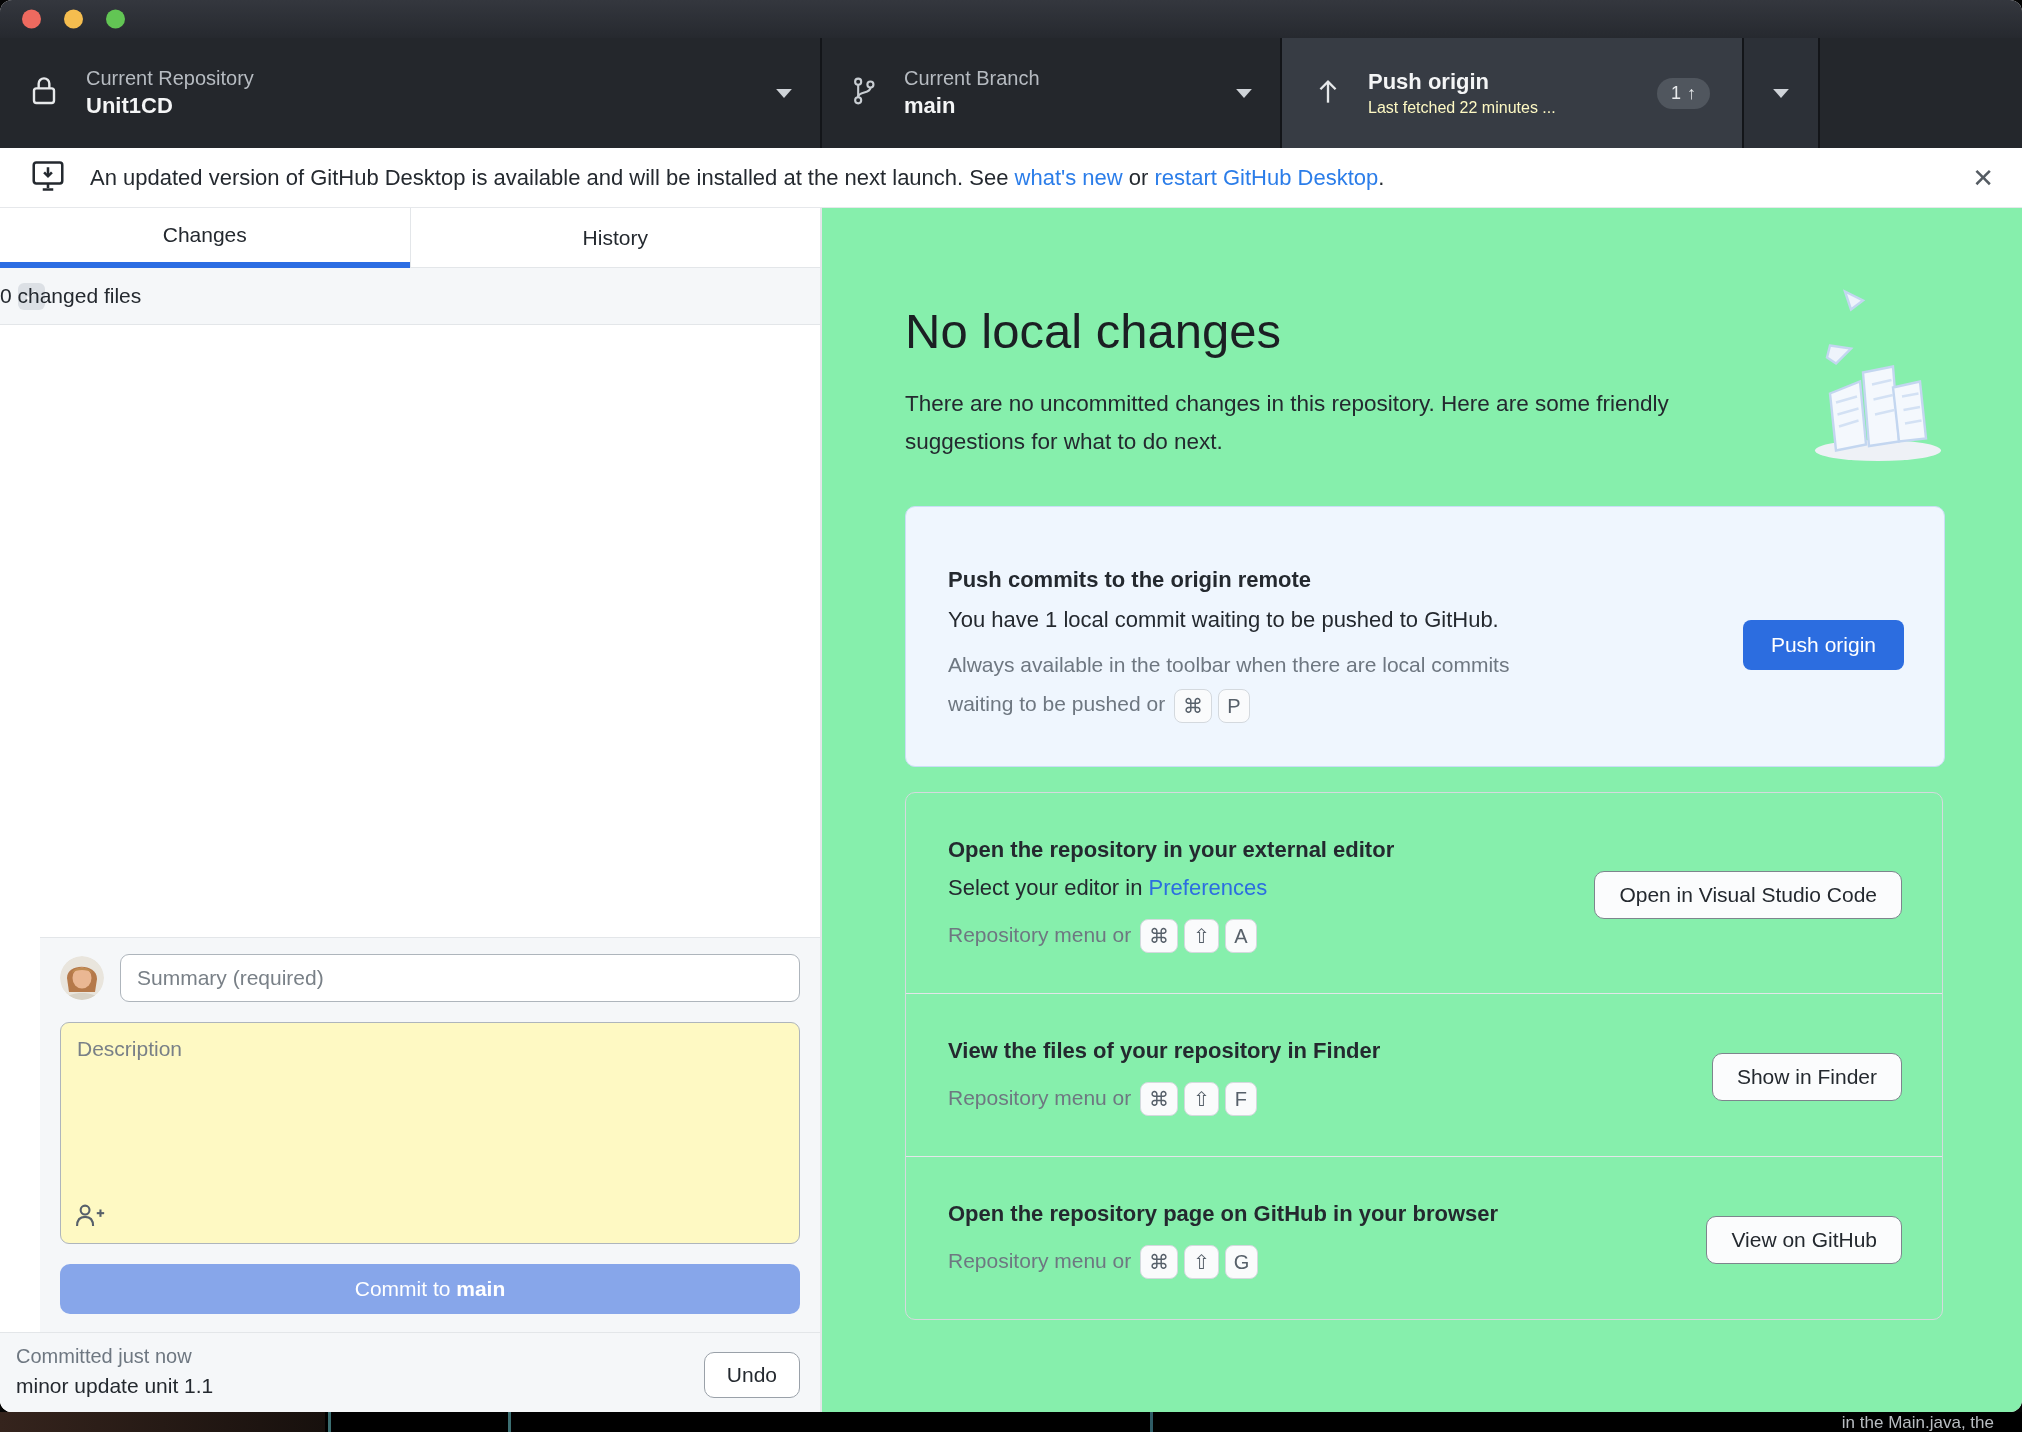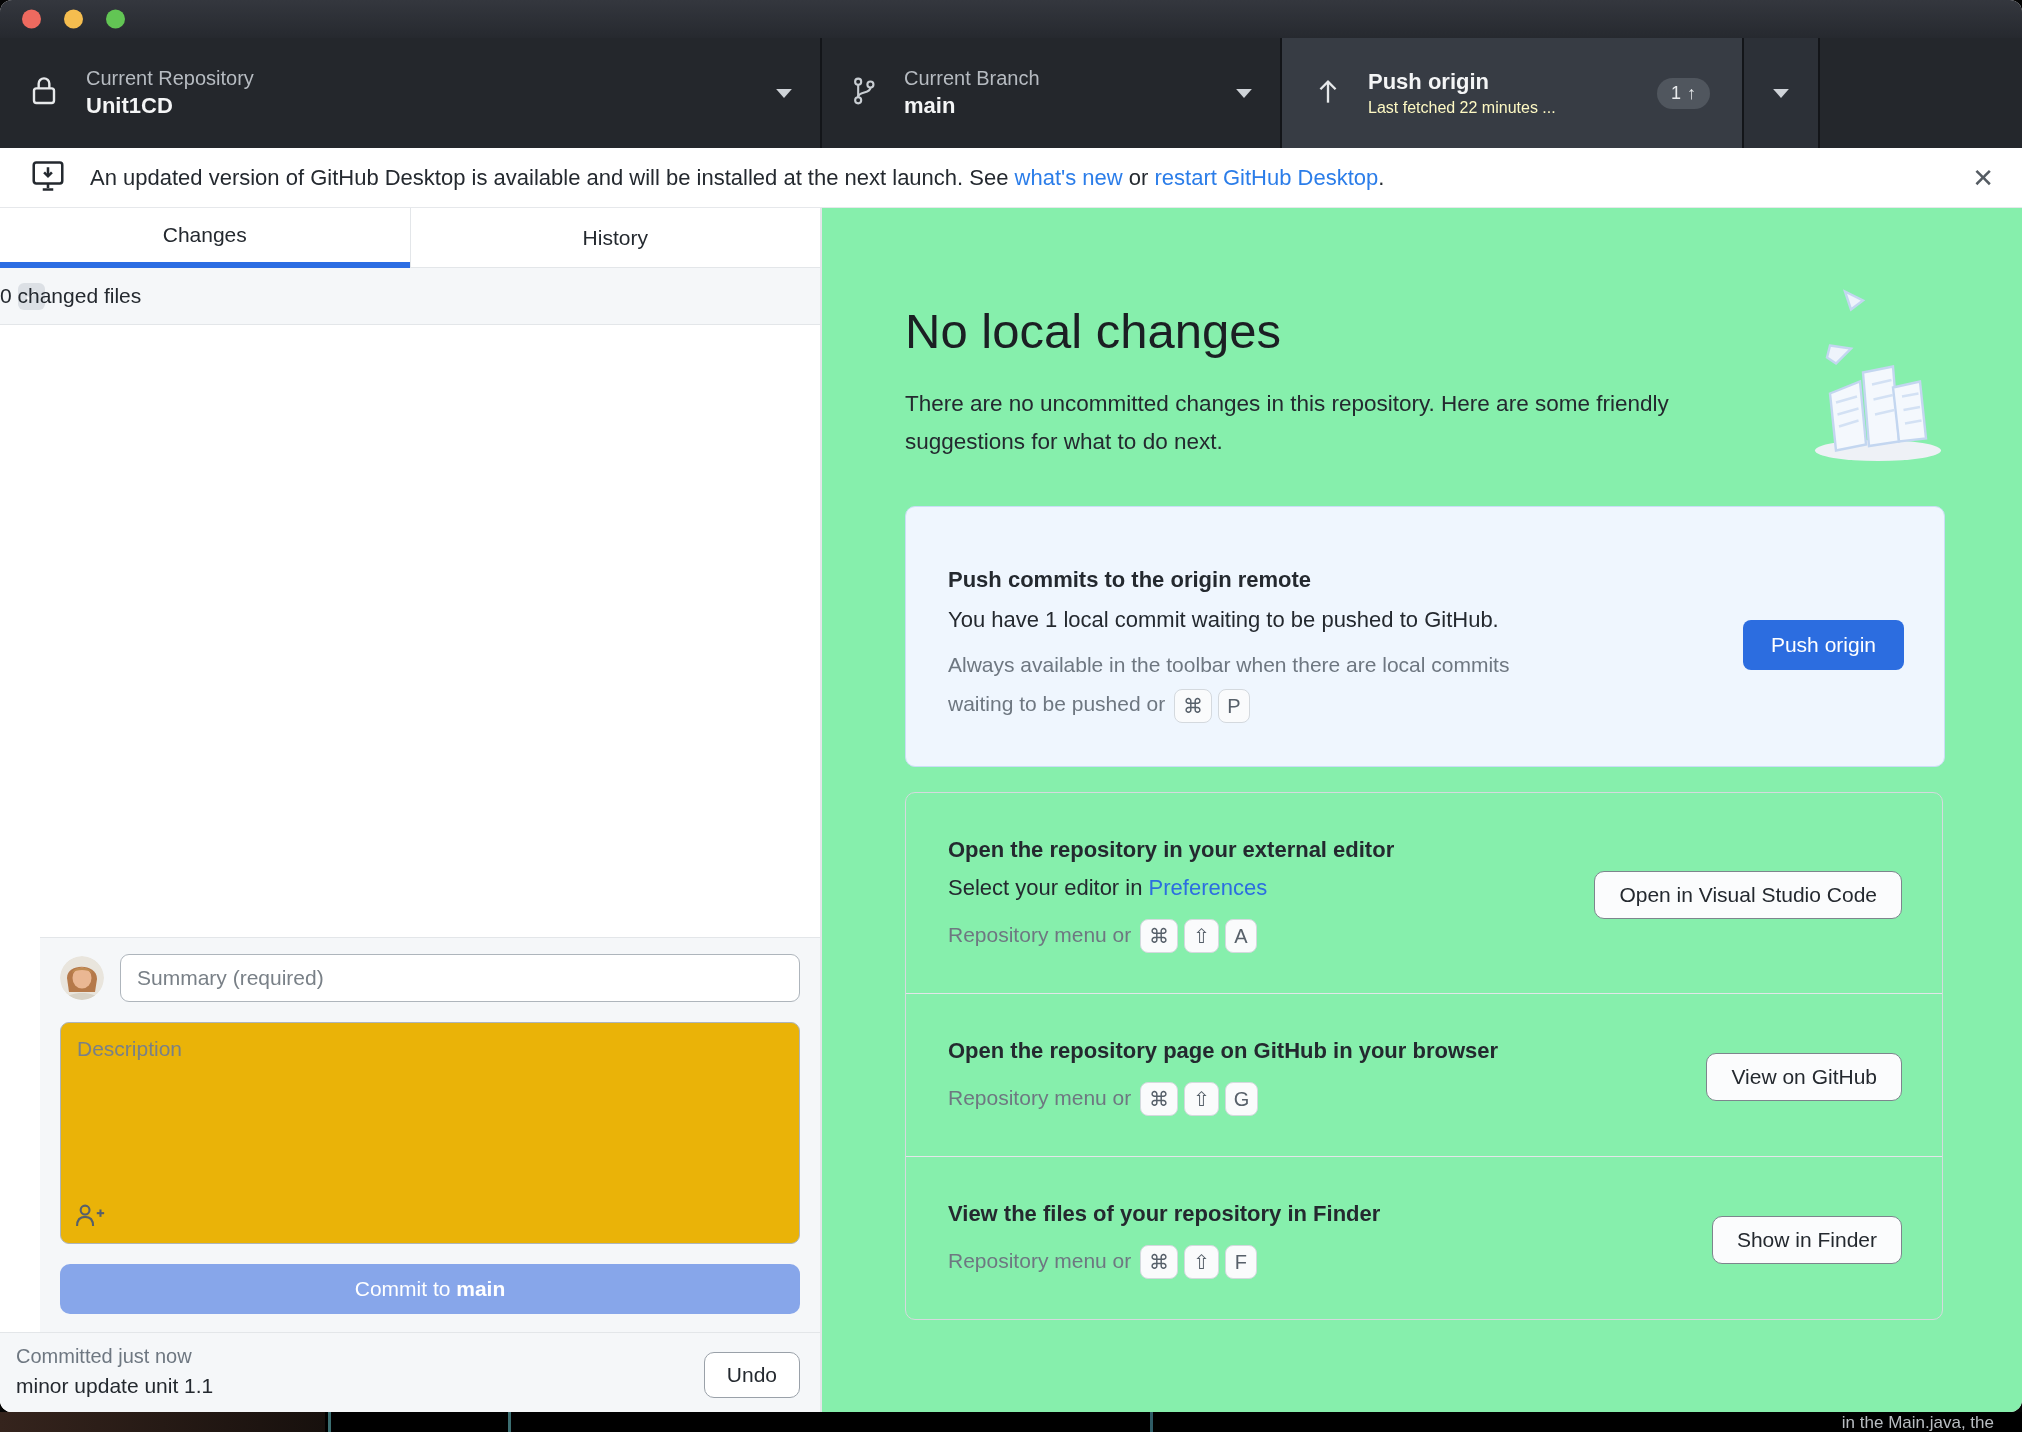--- a/index.html
+++ b/index.html
@@ -53,21 +53,21 @@
   .file-list { flex:1; background:#fff; }
 
   .commit-area { background:#f5f7f9; border-top:1px solid #e3e6e9; padding:16px 20px 18px 20px;margin-left:40px; }
   .summary-row { display:flex; align-items:center; gap:16px; }
   .avatar { width:44px; height:44px; border-radius:50%; flex:0 0 44px; overflow:hidden; }
   .summary-input { flex:1; height:48px; border:1.5px solid #aeb5bc; border-radius:9px; background:#fff;
                    font-size:21px; padding:0 16px; color:#24292f; outline:none;
                    font-family:"Liberation Sans","DejaVu Sans",sans-serif; }
   .summary-input::placeholder, .desc-input::placeholder { color:#798087; opacity:1; }
   .desc-wrap { position:relative; margin-top:20px; }
-  .desc-input { width:100%; height:222px; border:1.5px solid #aeb5bc; border-radius:9px; background:#eab308;
+  .desc-input { width:100%; height:222px; border:1.5px solid #aeb5bc; border-radius:9px; background:#fef9c3;
                 font-size:21px; padding:14px 16px; color:#24292f; resize:none; outline:none;
                 font-family:"Liberation Sans","DejaVu Sans",sans-serif; }
   .coauthor { position:absolute; left:14px; bottom:14px; }
   .commit-btn { margin-top:16px; width:100%; height:50px; border:none; border-radius:10px;
                 background:#87a6ea; color:#fff; font-size:21px;
                 font-family:"Liberation Sans","DejaVu Sans",sans-serif; }
   .commit-btn b { font-weight:bold; }
   .committed-row { background:#f5f7f9; border-top:1px solid #e3e6e9; padding:12px 20px 14px 16px;
                    display:flex; align-items:flex-end; }
   .committed-info div:first-child { font-size:20px; color:#6e7781; }
@@ -300,36 +300,36 @@
             <div class="row-line"><span>Select your editor in </span><a href="#">Preferences</a></div>
             <div class="row-hint"><span>Repository menu or</span>
               <span class="kbd">⌘</span><span class="kbd">⇧</span><span class="kbd">A</span>
             </div>
           </div>
           <button class="secondary-btn">Open in Visual Studio Code</button>
         </div>
 
         <div class="row">
           <div class="row-left">
+            <div class="card-title">View the files of your repository in Finder</div>
+            <div class="row-hint"><span>Repository menu or</span>
+              <span class="kbd">⌘</span><span class="kbd">⇧</span><span class="kbd">F</span>
+            </div>
+          </div>
+          <button class="secondary-btn">Show in Finder</button>
+        </div>
+
+        <div class="row">
+          <div class="row-left">
             <div class="card-title">Open the repository page on GitHub in your browser</div>
             <div class="row-hint"><span>Repository menu or</span>
               <span class="kbd">⌘</span><span class="kbd">⇧</span><span class="kbd">G</span>
             </div>
           </div>
           <button class="secondary-btn">View on GitHub</button>
-        </div>
-
-        <div class="row">
-          <div class="row-left">
-            <div class="card-title">View the files of your repository in Finder</div>
-            <div class="row-hint"><span>Repository menu or</span>
-              <span class="kbd">⌘</span><span class="kbd">⇧</span><span class="kbd">F</span>
-            </div>
-          </div>
-          <button class="secondary-btn">Show in Finder</button>
         </div>
       </div>
     </div>
   </div>
 </div>
 
 <div class="desktop">
   <div class="desk-brown"></div>
   <div class="desk-line" style="left:328px;"></div>
   <div class="desk-line" style="left:508px;"></div>

